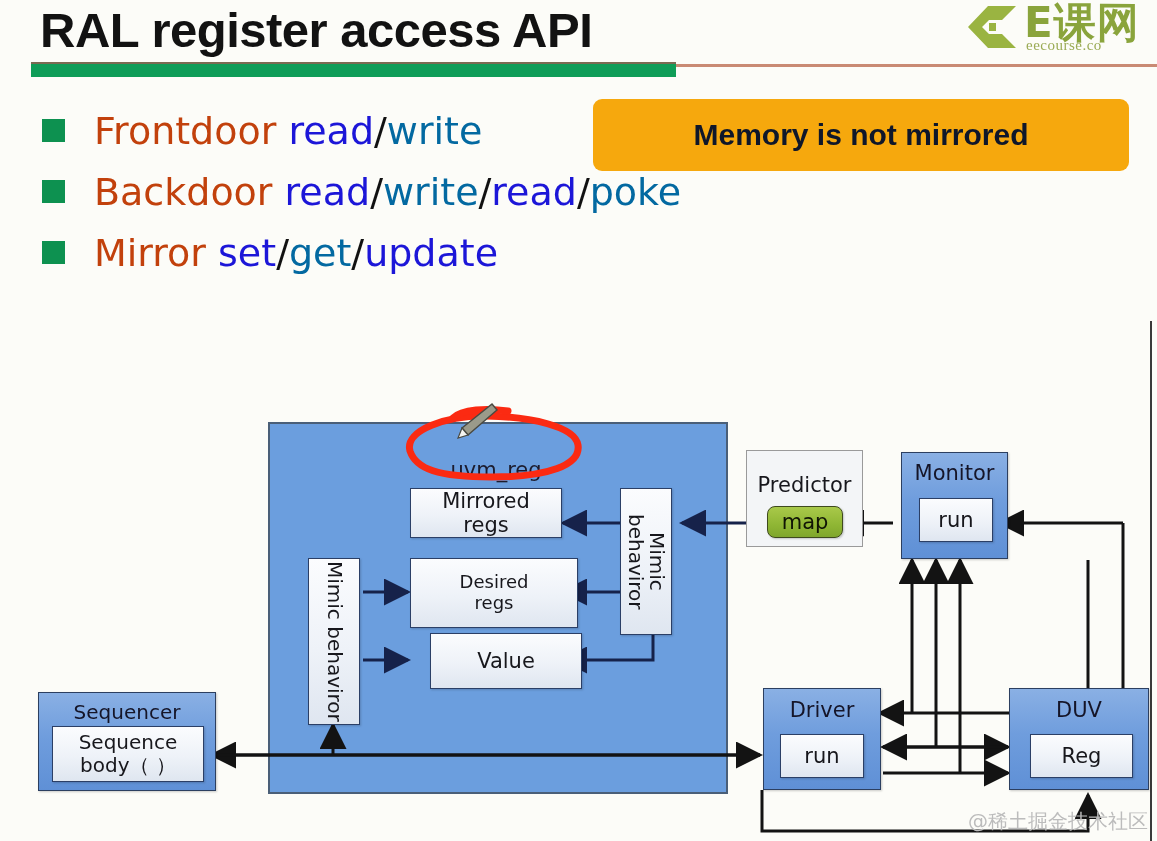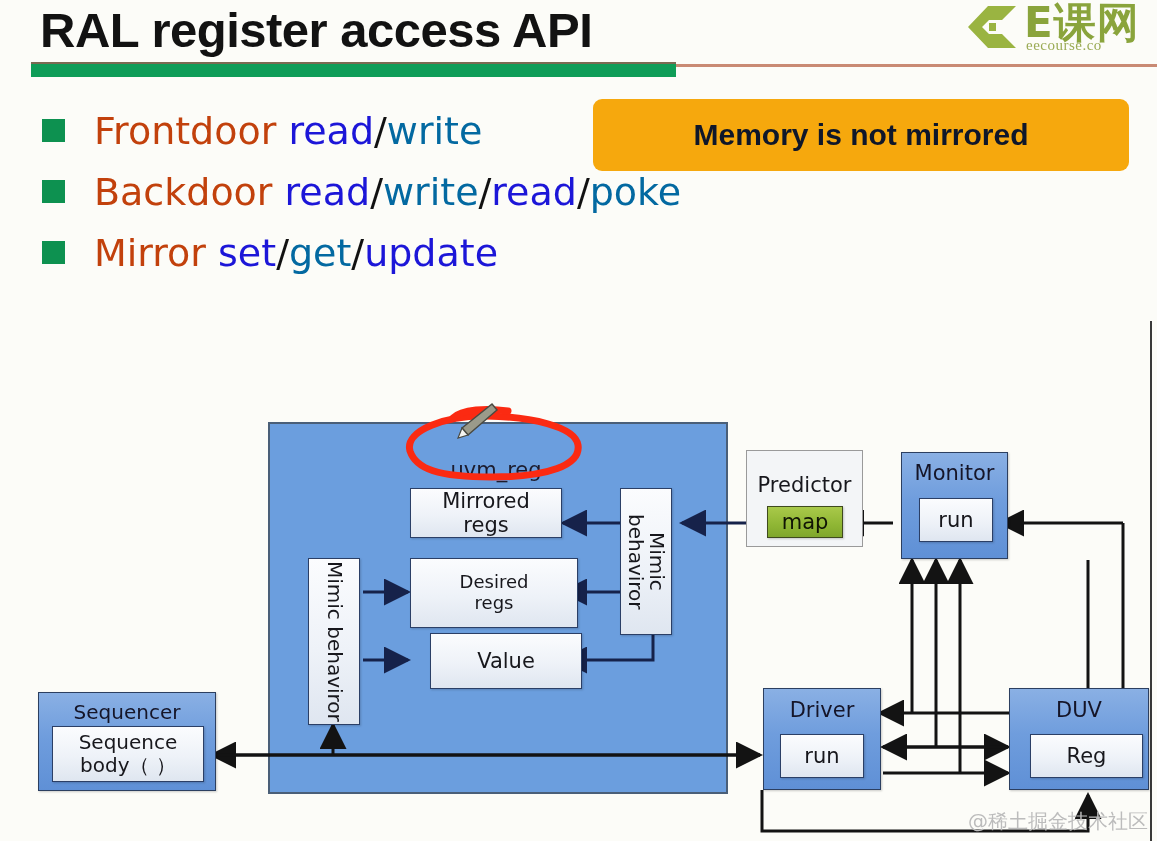--- a/index.html
+++ b/index.html
@@ -263,42 +263,42 @@
     <div class="bluebox" style="left:38px;top:297px;width:178px;height:99px;">
       <div class="ttl" style="top:7px;font-size:20px;">Sequencer</div>
       <div class="box" style="left:13px;top:33px;width:152px;height:56px;font-size:20px;line-height:1.15;flex-direction:column;">
         <span>Sequence</span>
         <span>body（ ）</span>
       </div>
     </div>
 
     <div class="graybox" style="left:746px;top:55px;width:117px;height:97px;">
       <div class="ttl" style="top:22px;font-size:21px;">Predictor</div>
-      <div class="mapbox" style="left:20px;top:55px;width:76px;height:32px;font-size:21px;">
+      <div class="mapbox" style="left:20px;top:55px;width:76px;height:32px;font-size:21px;border-radius:8px;">
         <span>map</span>
       </div>
     </div>
 
     <div class="bluebox" style="left:893px;top:57px;width:107px;height:107px;margin-left:8px;">
       <div class="ttl" style="top:8px;font-size:21px;">Monitor</div>
       <div class="box" style="left:17px;top:45px;width:74px;height:44px;font-size:21px;">
         <span>run</span>
       </div>
     </div>
 
     <div class="bluebox" style="left:763px;top:293px;width:118px;height:102px;">
       <div class="ttl" style="top:9px;font-size:21px;">Driver</div>
       <div class="box" style="left:16px;top:45px;width:84px;height:44px;font-size:21px;">
         <span>run</span>
       </div>
     </div>
 
     <div class="bluebox" style="left:1009px;top:293px;width:140px;height:102px;">
       <div class="ttl" style="top:9px;font-size:21px;">DUV</div>
-      <div class="box" style="left:20px;top:45px;width:113px;height:44px;font-size:21px;">
+      <div class="box" style="left:20px;top:45px;width:103px;height:44px;font-size:21px;">
         <span>Reg</span>
       </div>
     </div>
 
     <svg class="annot">
       <path d="M410,56 C404,35 448,20 487,21 C530,22 575,31 578,50
                C581,70 548,82 492,82 C438,82 416,74 410,56 Z" fill="none" stroke="#fb2a12" stroke-width="7" stroke-linecap="round"></path>
       <path d="M453,23 C462,14 487,13 508,16" fill="none" stroke="#fb2a12" stroke-width="7" stroke-linecap="round"></path>
       <g>
         <path d="M462,33 L492,9 L497,15 L468,40 Z" fill="#9a9a8a" stroke="#4a4a42" stroke-width="1.5"></path>

